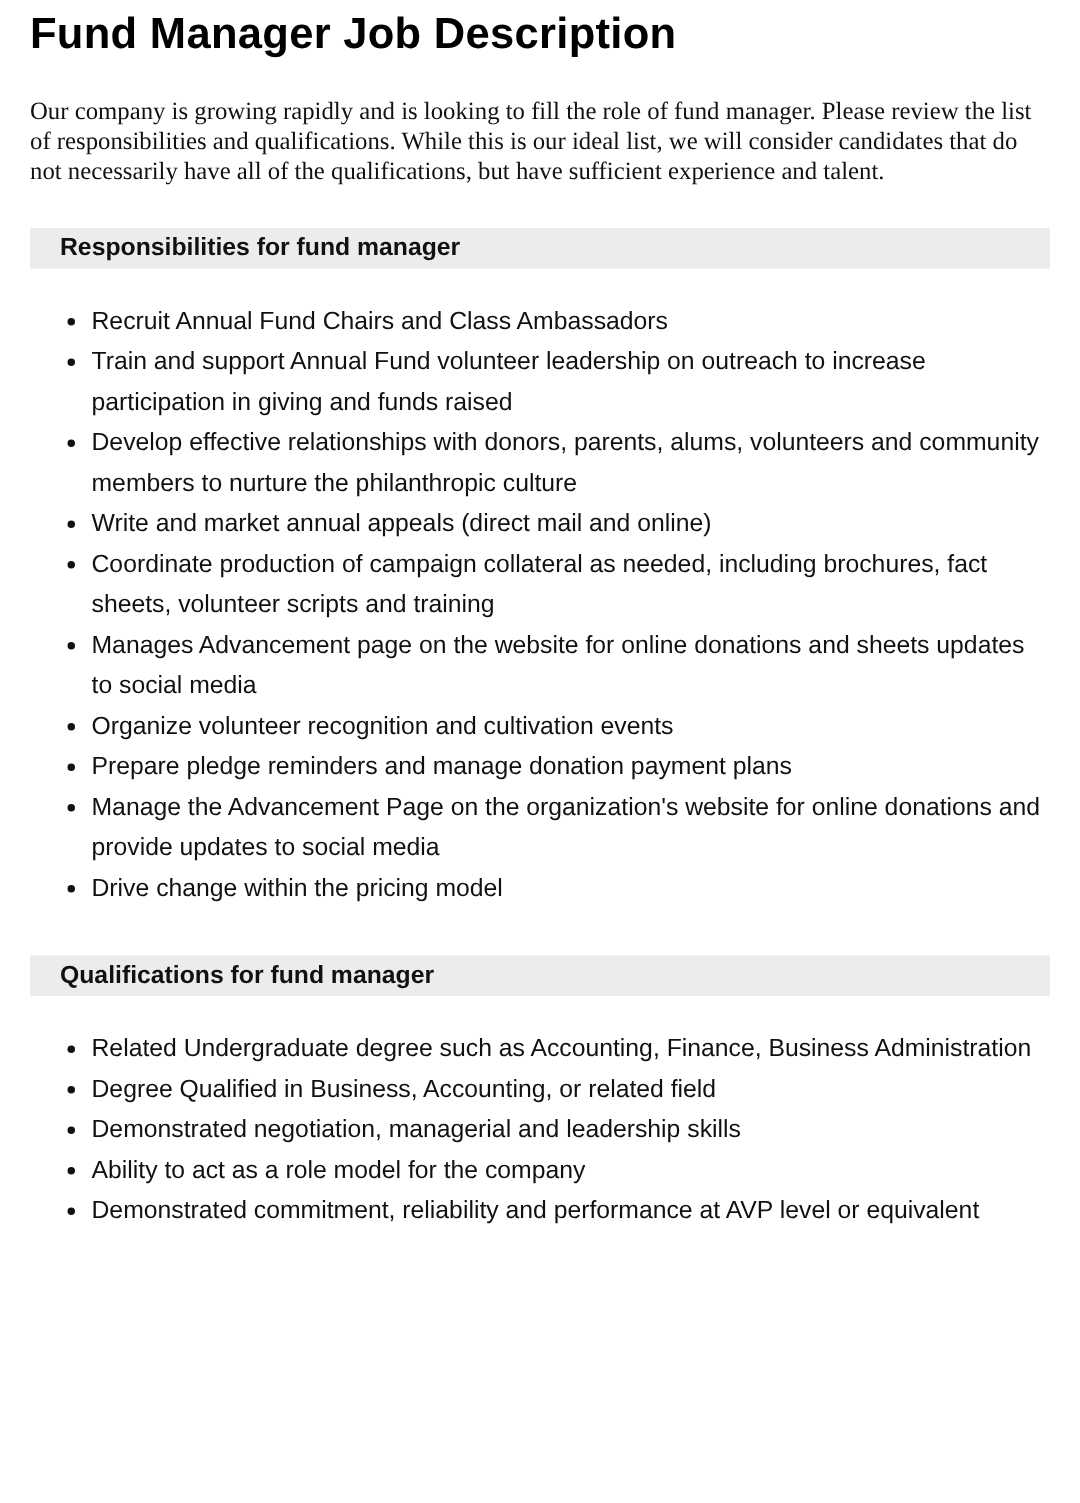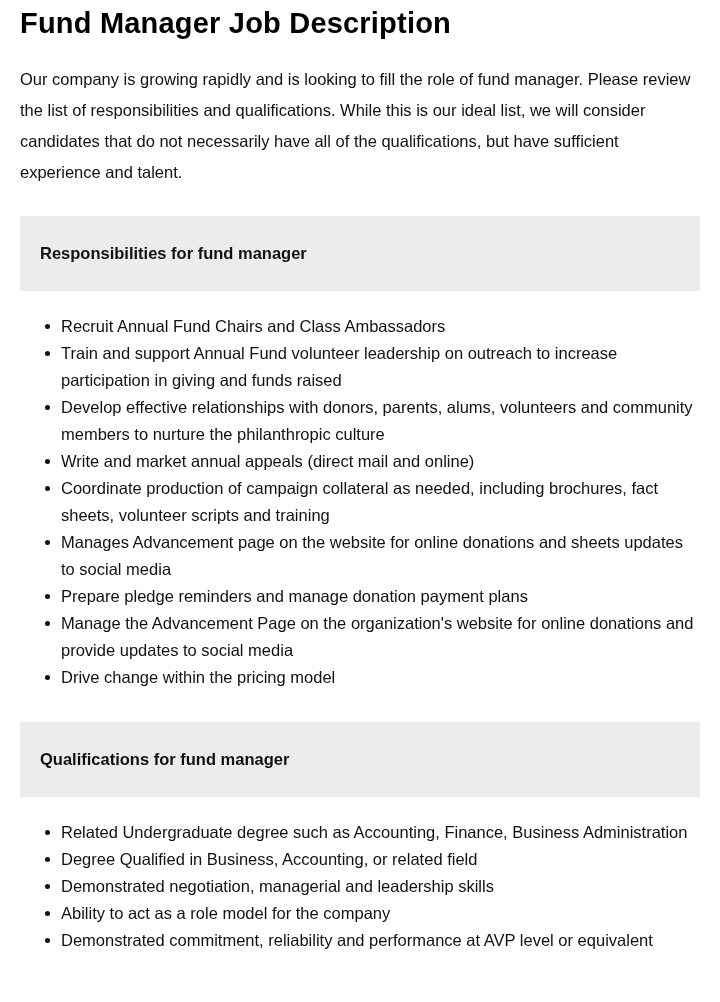--- a/index.html
+++ b/index.html
@@ -15,27 +15,28 @@
   .page-title {
     font-size: 29px;
     font-weight: 700;
     letter-spacing: 0.2px;
     margin-top: 7px;
     margin-bottom: 24px;
     color: #000000;
   }
   .intro {
     font-size: 16.5px;
-    line-height: 31px;
+    line-height: 20px;
     margin-bottom: 28px;
     color: #111111;
+    font-family: Liberation Serif, serif;
   }
   .section-header {
     background: #ececec;
-    padding: 28px 20px;
+    padding: 4px 20px;
     margin: 0 0 22px 0;
   }
   .section-header h2 {
     font-size: 16.5px;
     font-weight: 700;
     color: #111111;
   }
   ul.job-list {
     list-style: none;
     margin: 0 0 31px 0;
@@ -70,20 +71,21 @@
   <div class="section-header">
     <h2>Responsibilities for fund manager</h2>
   </div>
   <ul class="job-list">
       <li>Recruit Annual Fund Chairs and Class Ambassadors</li>
       <li>Train and support Annual Fund volunteer leadership on outreach to increase participation in giving and funds raised</li>
       <li>Develop effective relationships with donors, parents, alums, volunteers and community members to nurture the philanthropic culture</li>
       <li>Write and market annual appeals (direct mail and online)</li>
       <li>Coordinate production of campaign collateral as needed, including brochures, fact sheets, volunteer scripts and training</li>
       <li>Manages Advancement page on the website for online donations and sheets updates to social media</li>
+      <li>Organize volunteer recognition and cultivation events</li>
       <li>Prepare pledge reminders and manage donation payment plans</li>
       <li>Manage the Advancement Page on the organization's website for online donations and provide updates to social media</li>
       <li>Drive change within the pricing model</li>
     </ul>
 </section>
 
 <section>
   <div class="section-header">
     <h2>Qualifications for fund manager</h2>
   </div>

